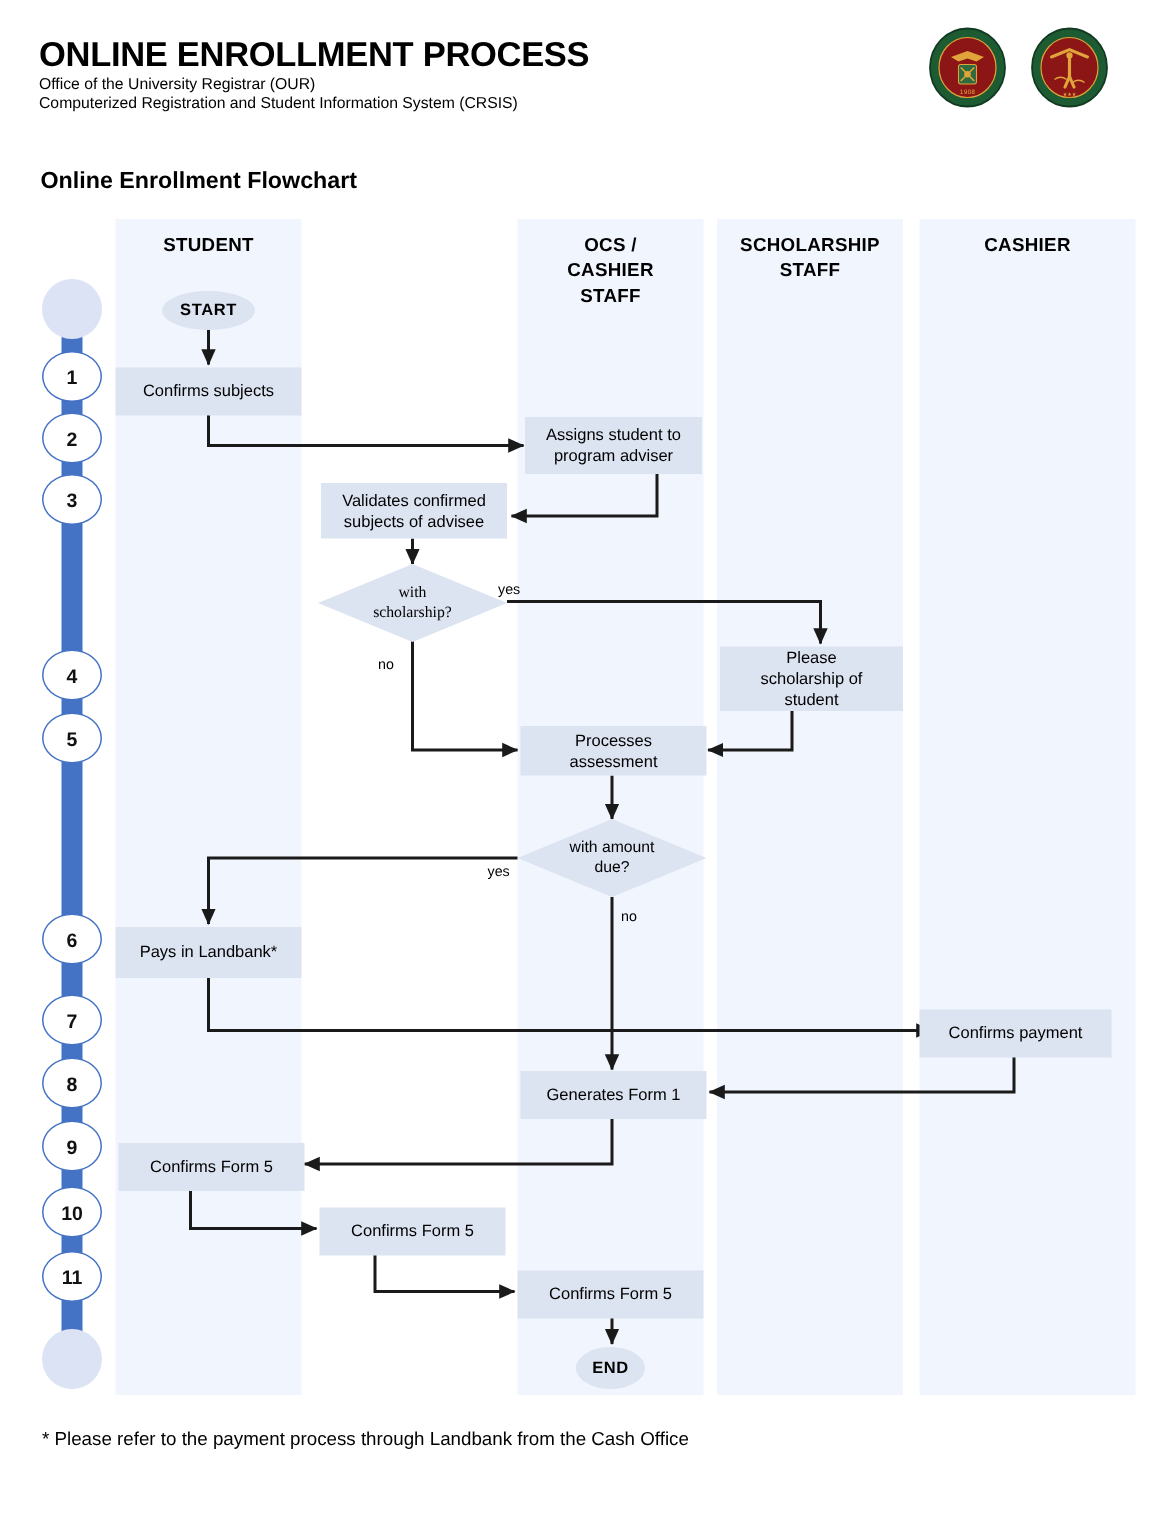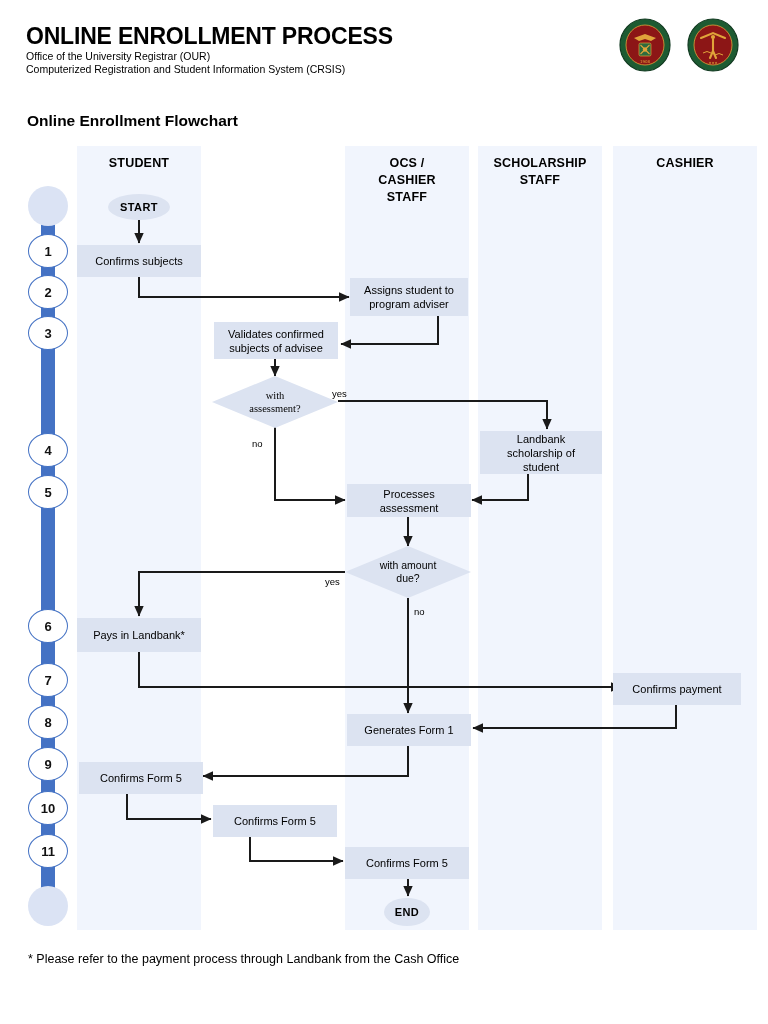--- a/index.html
+++ b/index.html
@@ -237,26 +237,26 @@
 
 <div class="node" style="left:214px;top:322px;width:124px;height:37px;flex-direction:column;">
   <span>Validates confirmed</span>
   <span>subjects of advisee</span>
 </div>
 
 <div class="diamond" style="left:212px;top:376px;width:126px;height:52px;font-family:Liberation Serif, serif;">
   <div class="dshape"></div>
   <span>
     <span>with</span><br>
-    <span>assessment?</span>
+    <span>scholarship?</span>
   </span>
 </div>
 
 <div class="node" style="left:480px;top:431px;width:122px;height:43px;flex-direction:column;">
-  <span>Landbank</span>
+  <span>Please</span>
   <span>scholarship of</span>
   <span>student</span>
 </div>
 
 <div class="node" style="left:347px;top:484px;width:124px;height:33px;flex-direction:column;">
   <span>Processes</span>
   <span>assessment</span>
 </div>
 
 <div class="diamond" style="left:345px;top:546px;width:126px;height:52px;">

